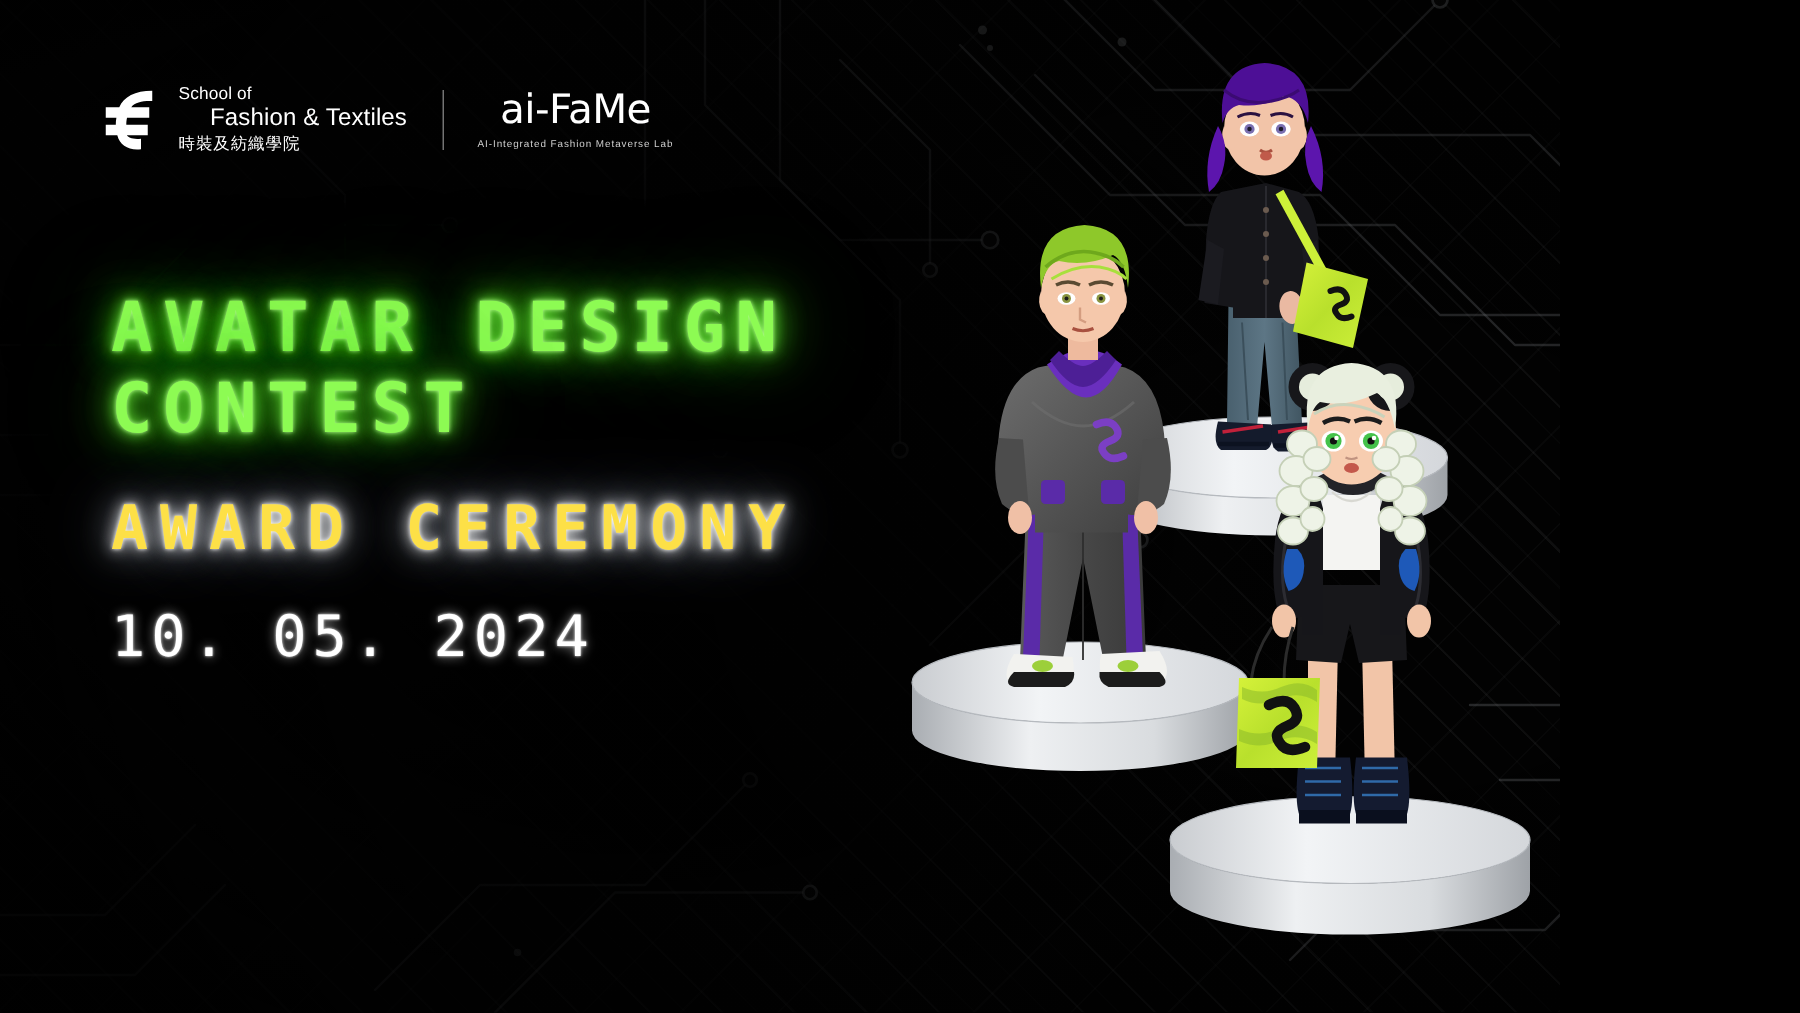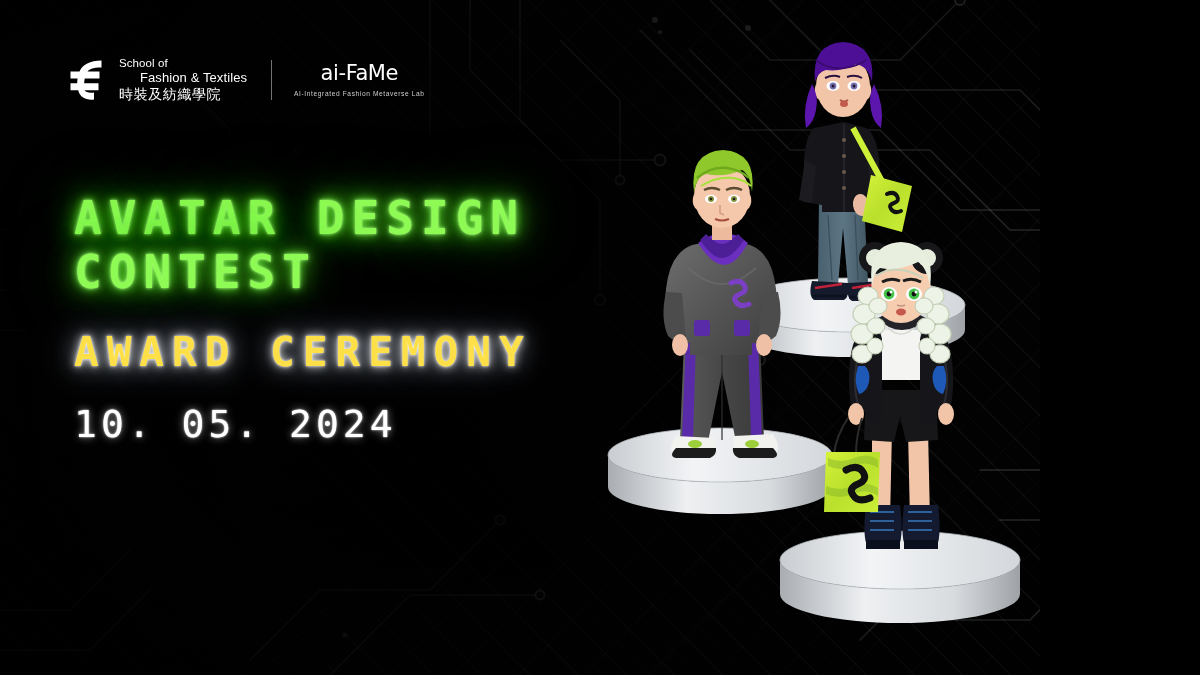--- a/index.html
+++ b/index.html
@@ -46,29 +46,29 @@
   
   .logo-bar {
     position:absolute; left:68px; top:57px;
     display:flex; align-items:center; gap:0;
     z-index:30;
   }
   .logo-polyu { display:flex; align-items:center; gap:11px; }
   .polyu-mark { width:40px; height:44px; flex:none; }
   .polyu-text { color:#fff; line-height:1.16; }
   .polyu-text .l1 { font-size:11.5px; letter-spacing:.1px; }
-  .polyu-text .l2 { font-size:13px; letter-spacing:.1px;padding-left:21px; }
-  .polyu-text .l3 { font-size:14px; letter-spacing:.6px; margin-top:1px; }
+  .polyu-text .l2 { font-size:16px; letter-spacing:.1px;padding-left:21px; }
+  .polyu-text .l3 { font-size:11px; letter-spacing:.6px; margin-top:1px; }
   .logo-divider {
     width:1px; height:40px; background:rgba(255,255,255,0.45);
     margin:0 22px 0 24px; flex:none;
   }
   .logo-aifame { text-align:center; }
   .aifame-word {
-    color:#fff; font-size:21px; font-weight:400;
+    color:#fff; font-size:27px; font-weight:400;
     letter-spacing:-0.4px; line-height:1;
     font-family:"DejaVu Sans", sans-serif;
   }
   .aifame-tag {
     color:#cfcfcf; font-size:6.6px; letter-spacing:.62px;
     margin-top:6px; white-space:nowrap;
   }
 
   
   .text-block { position:absolute; left:74px; top:196px; z-index:25; }

